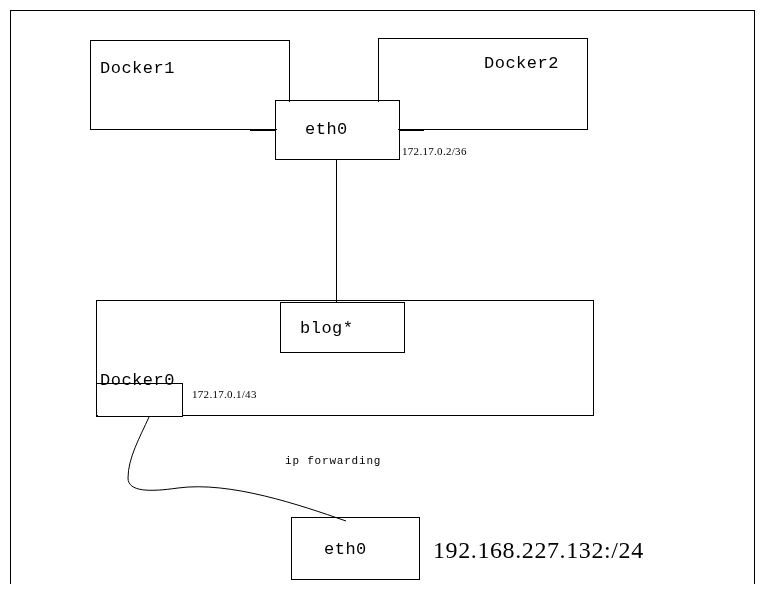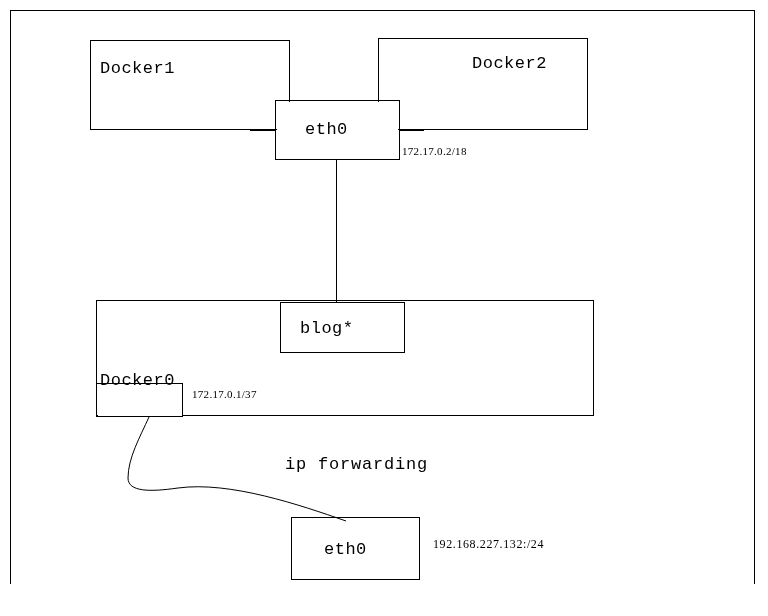--- a/index.html
+++ b/index.html
@@ -40,25 +40,25 @@
     font-size: 17px;
     letter-spacing: 0.5px;
   }
   .lbl-ip-small {
     font-family: "Liberation Serif", "DejaVu Serif", serif;
     font-size: 11px;
     letter-spacing: 0.3px;
   }
   .lbl-ip-big {
     font-family: "Liberation Serif", "DejaVu Serif", serif;
-    font-size: 12px;
+    font-size: 24px;
     letter-spacing: 0.6px;
   }
   .lbl-note {
-    font-size: 17px;
+    font-size: 11px;
     letter-spacing: 0.8px;
   }
   
   .line-v {
     position: absolute;
     width: 1px;
     background: #000000;
   }
   .line-h {
     position: absolute;
@@ -93,45 +93,45 @@
 <body>
 
 <div id="canvas">
 
   <div class="box frame" style="left:10px; top:10px; width:745px; height:590px;"></div>
 
   <div class="box" style="left:90px; top:40px; width:200px; height:90px;"></div>
   <div class="lbl lbl-node" style="left:100px; top:60px;">Docker1</div>
 
   <div class="box" style="left:378px; top:38px; width:210px; height:92px;"></div>
-  <div class="lbl lbl-node" style="left:472px; top:55px;">Docker2</div>
+  <div class="lbl lbl-node" style="left:484px; top:55px;">Docker2</div>
 
   <div class="line-h" style="left:250px; top:130px; width:26px;"></div>
 
   <div class="line-v" style="left:378px; top:100px; height:30px;"></div>
 
   <div class="line-h" style="left:400px; top:130px; width:24px;"></div>
 
   <div class="mask" style="left:277px; top:102px; width:121px; height:56px;"></div>
   <div class="box" style="left:275px; top:100px; width:125px; height:60px;"></div>
   <div class="lbl lbl-node" style="left:305px; top:121px;">eth0</div>
-  <div class="lbl lbl-ip-small" style="left:402px; top:146px;">172.17.0.2/18</div>
+  <div class="lbl lbl-ip-small" style="left:402px; top:146px;">172.17.0.2/36</div>
 
   <div class="line-v" style="left:336px; top:160px; height:142px;"></div>
 
   <div class="box" style="left:96px; top:300px; width:498px; height:116px;"></div>
 
   <div class="mask" style="left:282px; top:303px; width:121px; height:48px;"></div>
   <div class="box" style="left:280px; top:302px; width:125px; height:51px;"></div>
   <div class="lbl lbl-node" style="left:300px; top:320px;">blog*</div>
 
   <div class="mask" style="left:98px; top:385px; width:84px; height:31px;"></div>
   <div class="box" style="left:96px; top:383px; width:87px; height:34px;"></div>
   <div class="lbl lbl-node" style="left:100px; top:372px;">Docker0</div>
-  <div class="lbl lbl-ip-small" style="left:192px; top:389px;">172.17.0.1/37</div>
+  <div class="lbl lbl-ip-small" style="left:192px; top:389px;">172.17.0.1/43</div>
 
   <svg class="curve" viewBox="0 0 768 616">
     <path d="M 149 417
              C 140 437, 128 458, 128 478
              C 128 492, 150 492, 178 488
              C 230 481, 300 505, 346 521" fill="none" stroke="#000000" stroke-width="1"></path>
   </svg>
 
   <div class="lbl lbl-note" style="left:285px; top:456px;">ip forwarding</div>
 

